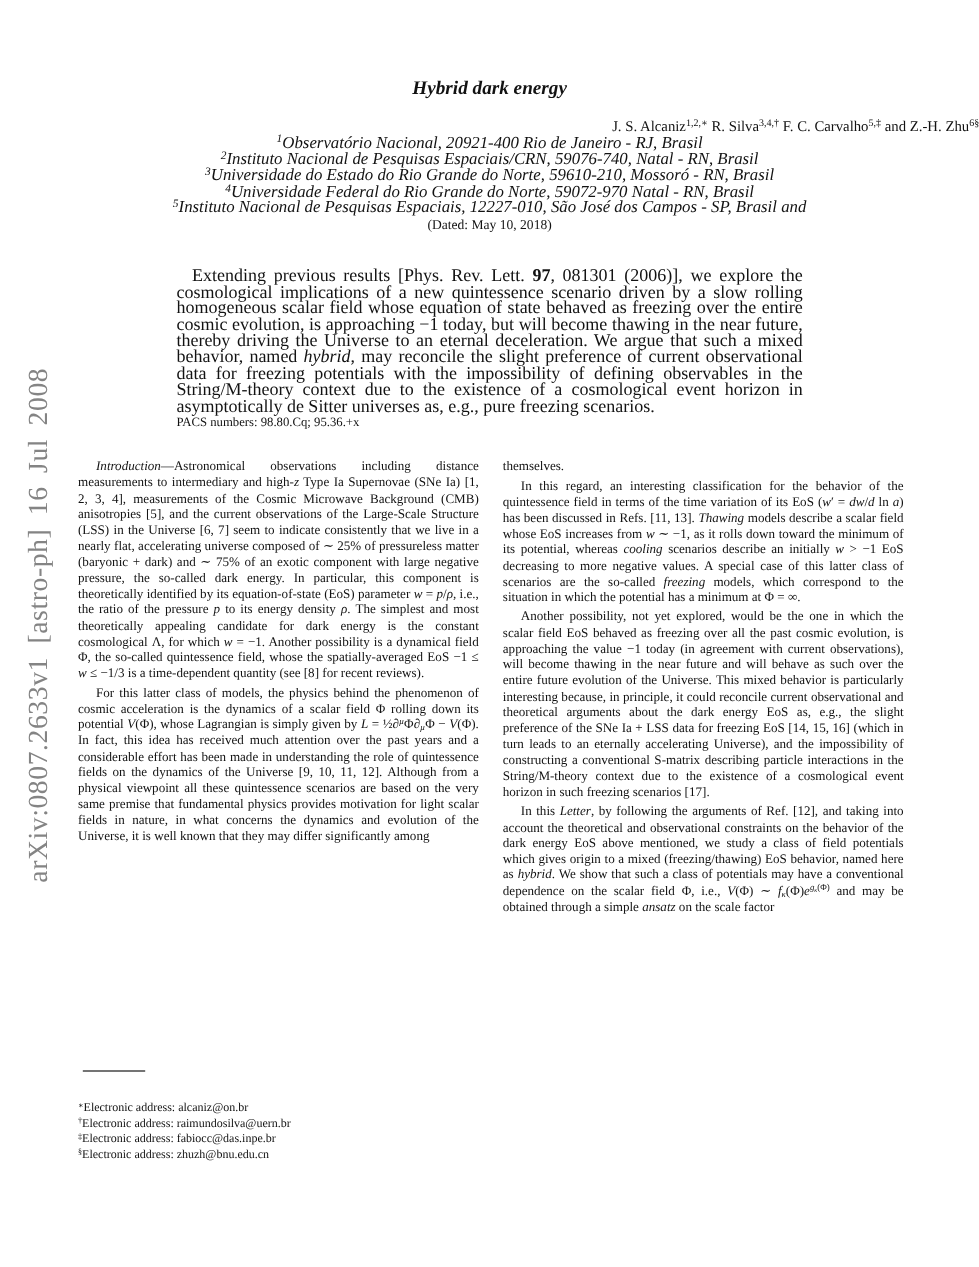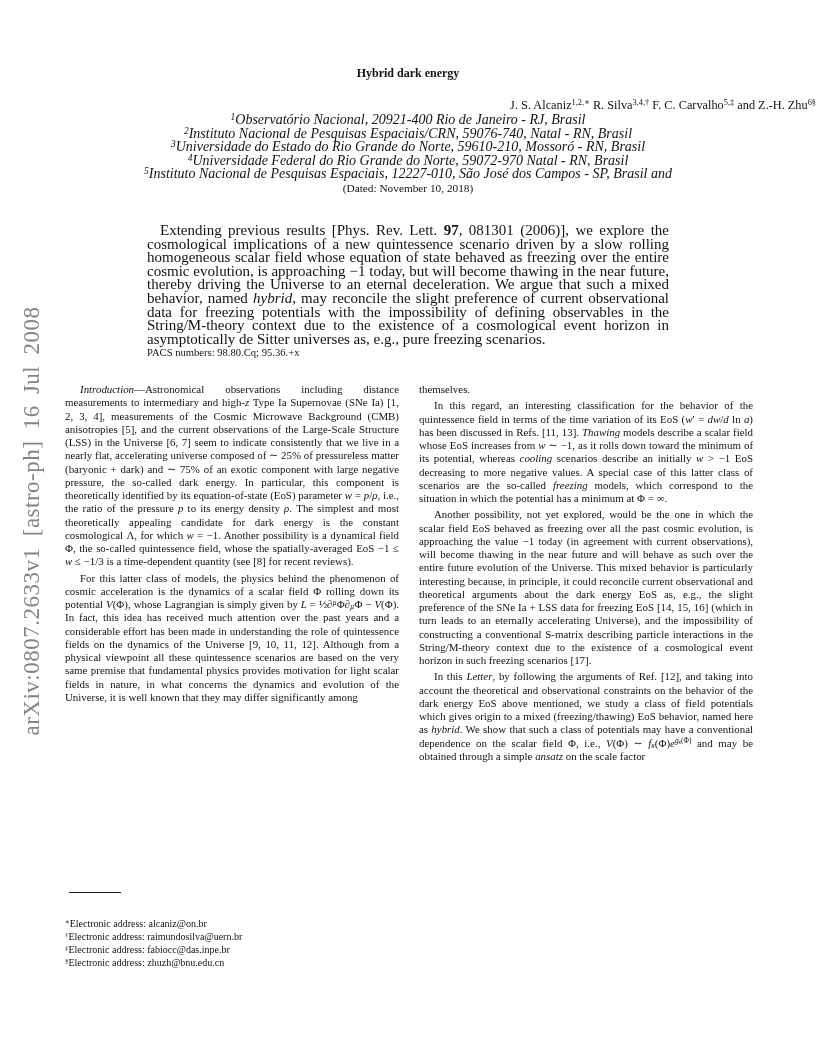--- a/index.html
+++ b/index.html
@@ -28,21 +28,21 @@
     text-align: center;
     font-size: 23px;
     letter-spacing: 0.5px;
     word-spacing: 5px;
     color: var(--stamp-color);
     white-space: nowrap;
   }
 
   
   .header { position: absolute; left: 0; right: 0; top: 64px; text-align: center; }
-  .title { font-size: 12px; font-weight: bold; line-height: 19px; }
+  .title { font-size: 16px; font-weight: bold; line-height: 19px; font-style: italic; }
   .authors { margin-top: 15px; font-size: 12.3px; line-height: 14px; text-align: right; }
   .affiliations { margin-top: 1px; font-style: italic; font-size: 14px; line-height: 13.6px; }
   .dated { margin-top: 1px; font-size: 11.3px; line-height: 13.6px; }
 
   sup { font-size: 68%; line-height: 0; vertical-align: 0.45em; }
   sub { font-size: 68%; line-height: 0; vertical-align: -0.2em; }
 
   
   .abstract {
     position: absolute;
@@ -81,21 +81,21 @@
   <div class="header">
     <div class="title">Hybrid dark energy</div>
     <div class="authors">J. S. Alcaniz<sup>1,2,∗</sup> R. Silva<sup>3,4,†</sup> F. C. Carvalho<sup>5,‡</sup> and Z.-H. Zhu<sup>6§</sup></div>
     <div class="affiliations">
       <div class="affiliation"><sup>1</sup>Observatório Nacional, 20921-400 Rio de Janeiro - RJ, Brasil</div>
       <div class="affiliation"><sup>2</sup>Instituto Nacional de Pesquisas Espaciais/CRN, 59076-740, Natal - RN, Brasil</div>
       <div class="affiliation"><sup>3</sup>Universidade do Estado do Rio Grande do Norte, 59610-210, Mossoró - RN, Brasil</div>
       <div class="affiliation"><sup>4</sup>Universidade Federal do Rio Grande do Norte, 59072-970 Natal - RN, Brasil</div>
       <div class="affiliation"><sup>5</sup>Instituto Nacional de Pesquisas Espaciais, 12227-010, São José dos Campos - SP, Brasil and</div>
     </div>
-    <div class="dated">(Dated: November 10, 2018)</div>
+    <div class="dated">(Dated: May 10, 2018)</div>
   </div>
 
   <div class="abstract">Extending previous results [Phys. Rev. Lett. <b>97</b>, 081301 (2006)], we explore the cosmological implications of a new quintessence scenario driven by a slow rolling homogeneous scalar field whose equation of state behaved as freezing over the entire cosmic evolution, is approaching −1 today, but will become thawing in the near future, thereby driving the Universe to an eternal deceleration. We argue that such a mixed behavior, named <i>hybrid</i>, may reconcile the slight preference of current observational data for freezing potentials with the impossibility of defining observables in the String/M-theory context due to the existence of a cosmological event horizon in asymptotically de Sitter universes as, e.g., pure freezing scenarios.</div>
 
   <div class="pacs">PACS numbers: 98.80.Cq; 95.36.+x</div>
 
   <div class="col col-left">
     <p><i>Introduction</i>—Astronomical observations including distance measurements to intermediary and high-<i>z</i> Type Ia Supernovae (SNe Ia) [1, 2, 3, 4], measurements of the Cosmic Microwave Background (CMB) anisotropies [5], and the current observations of the Large-Scale Structure (LSS) in the Universe [6, 7] seem to indicate consistently that we live in a nearly flat, accelerating universe composed of ∼ 25% of pressureless matter (baryonic + dark) and ∼ 75% of an exotic component with large negative pressure, the so-called dark energy. In particular, this component is theoretically identified by its equation-of-state (EoS) parameter <i>w</i> = <i>p</i>/<i>ρ</i>, i.e., the ratio of the pressure <i>p</i> to its energy density <i>ρ</i>. The simplest and most theoretically appealing candidate for dark energy is the constant cosmological Λ, for which <i>w</i> = −1. Another possibility is a dynamical field Φ, the so-called quintessence field, whose the spatially-averaged EoS −1 ≤ <i>w</i> ≤ −1/3 is a time-dependent quantity (see [8] for recent reviews).</p>
     <p>For this latter class of models, the physics behind the phenomenon of cosmic acceleration is the dynamics of a scalar field Φ rolling down its potential <i>V</i>(Φ), whose Lagrangian is simply given by <i>L</i> = ½∂<sup><i>µ</i></sup>Φ∂<sub><i>µ</i></sub>Φ − <i>V</i>(Φ). In fact, this idea has received much attention over the past years and a considerable effort has been made in understanding the role of quintessence fields on the dynamics of the Universe [9, 10, 11, 12]. Although from a physical viewpoint all these quintessence scenarios are based on the very same premise that fundamental physics provides motivation for light scalar fields in nature, in what concerns the dynamics and evolution of the Universe, it is well known that they may differ significantly among</p>
   </div>

